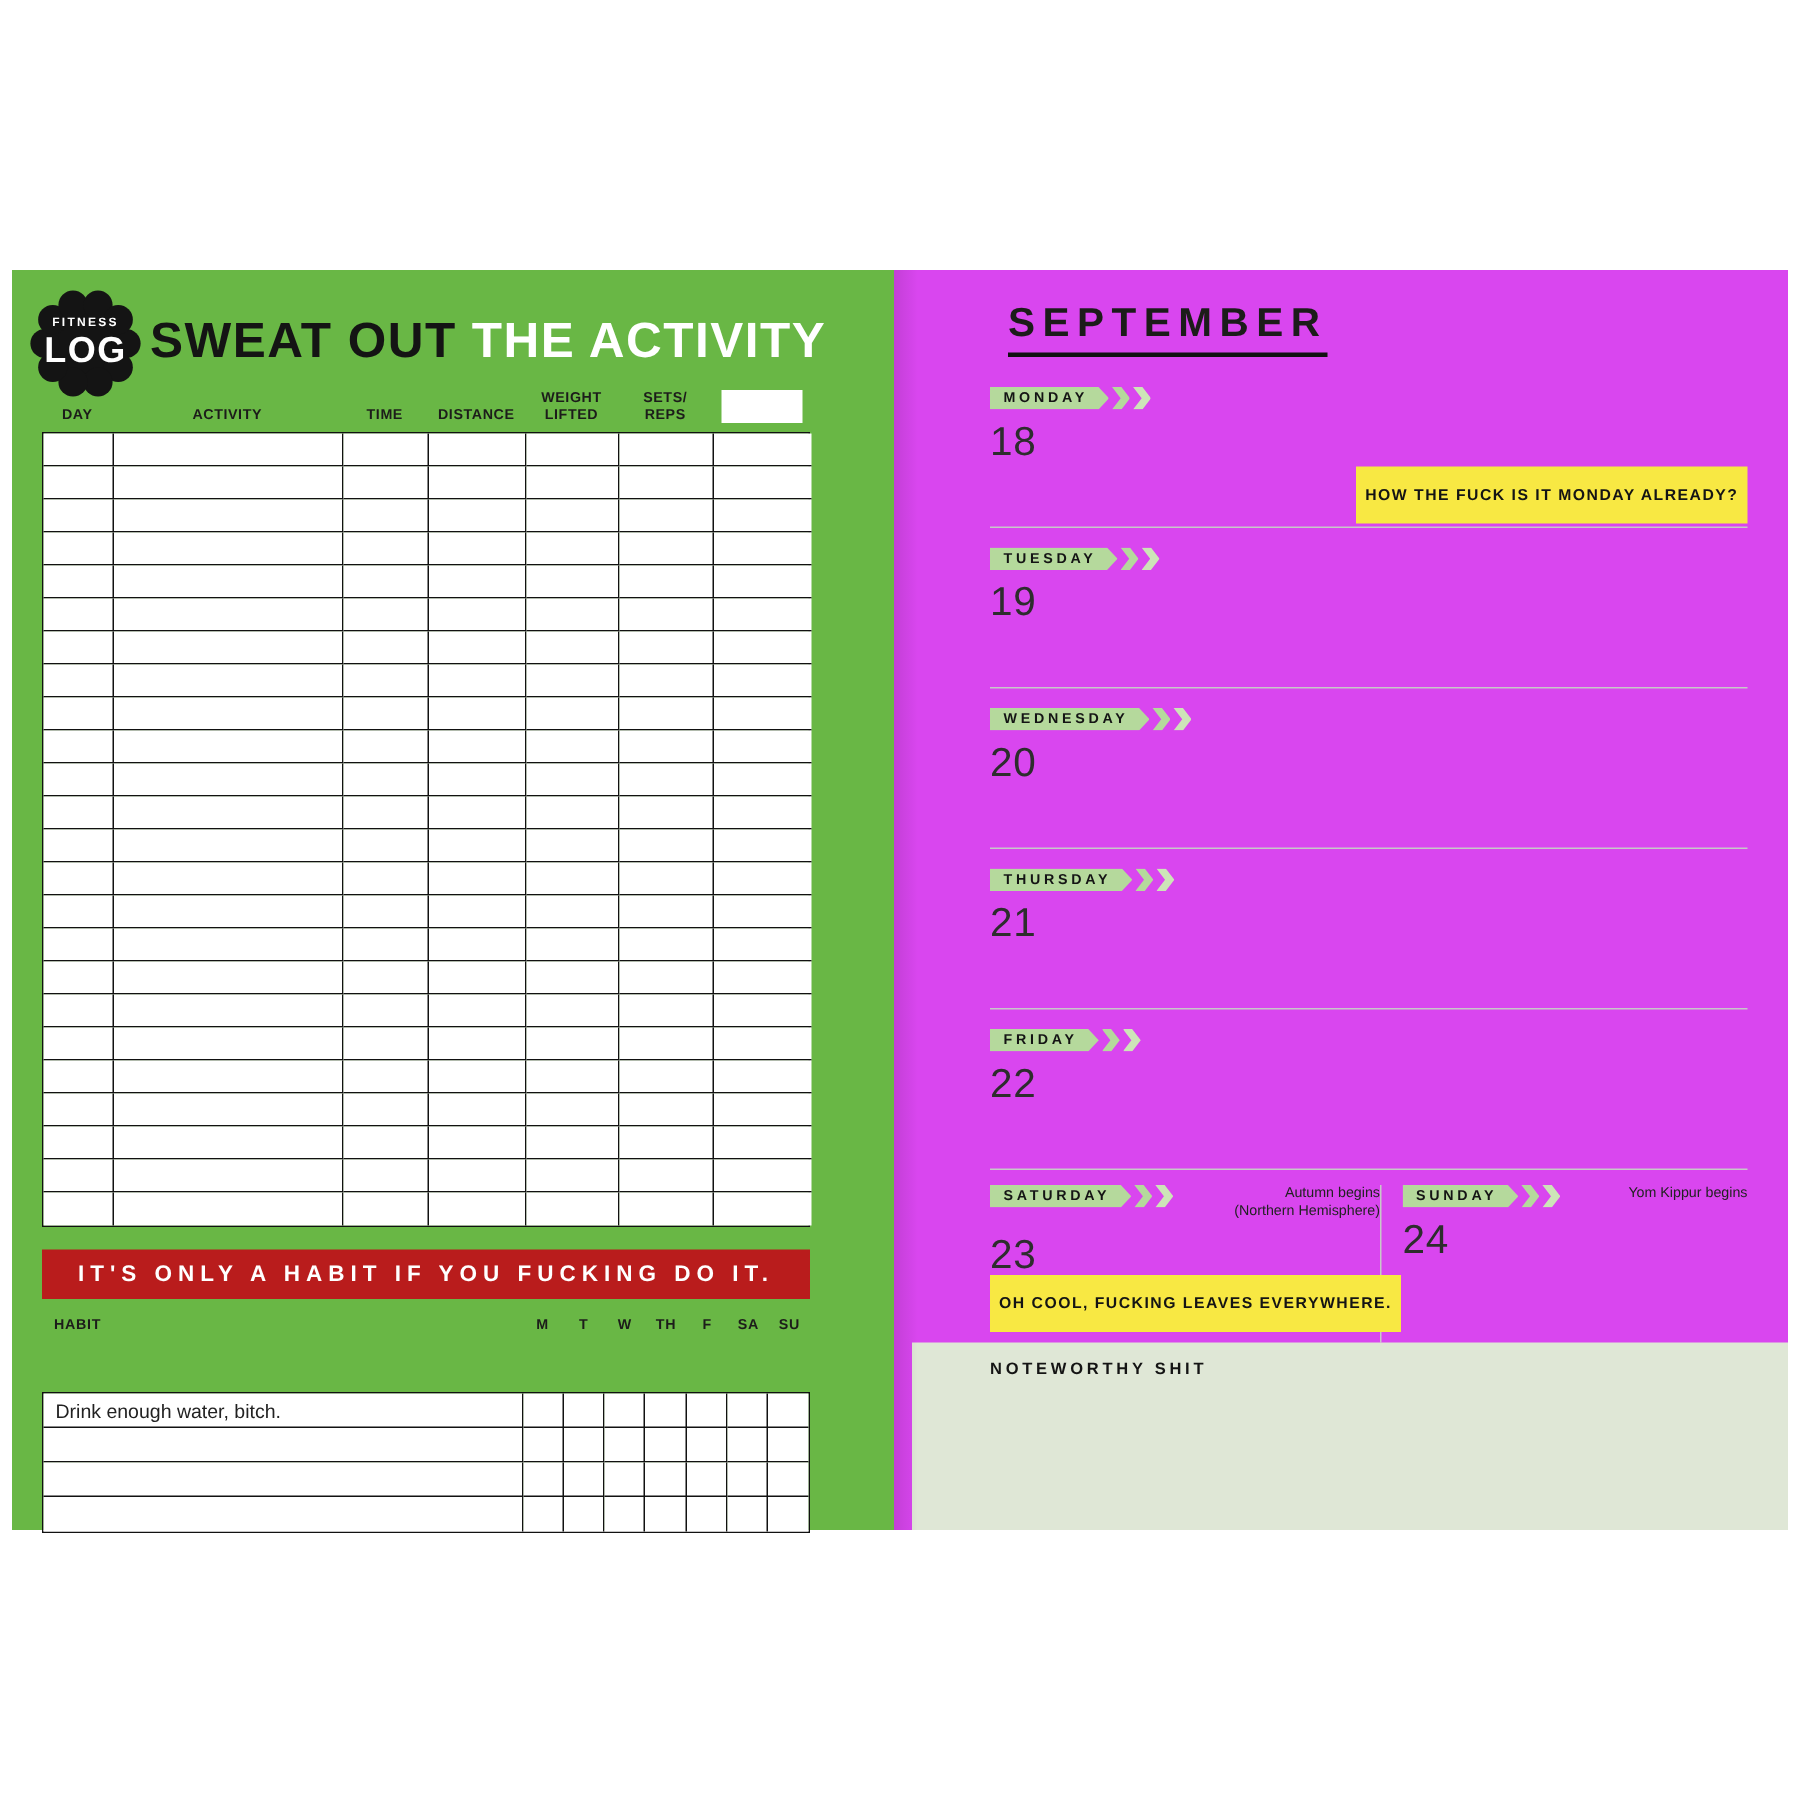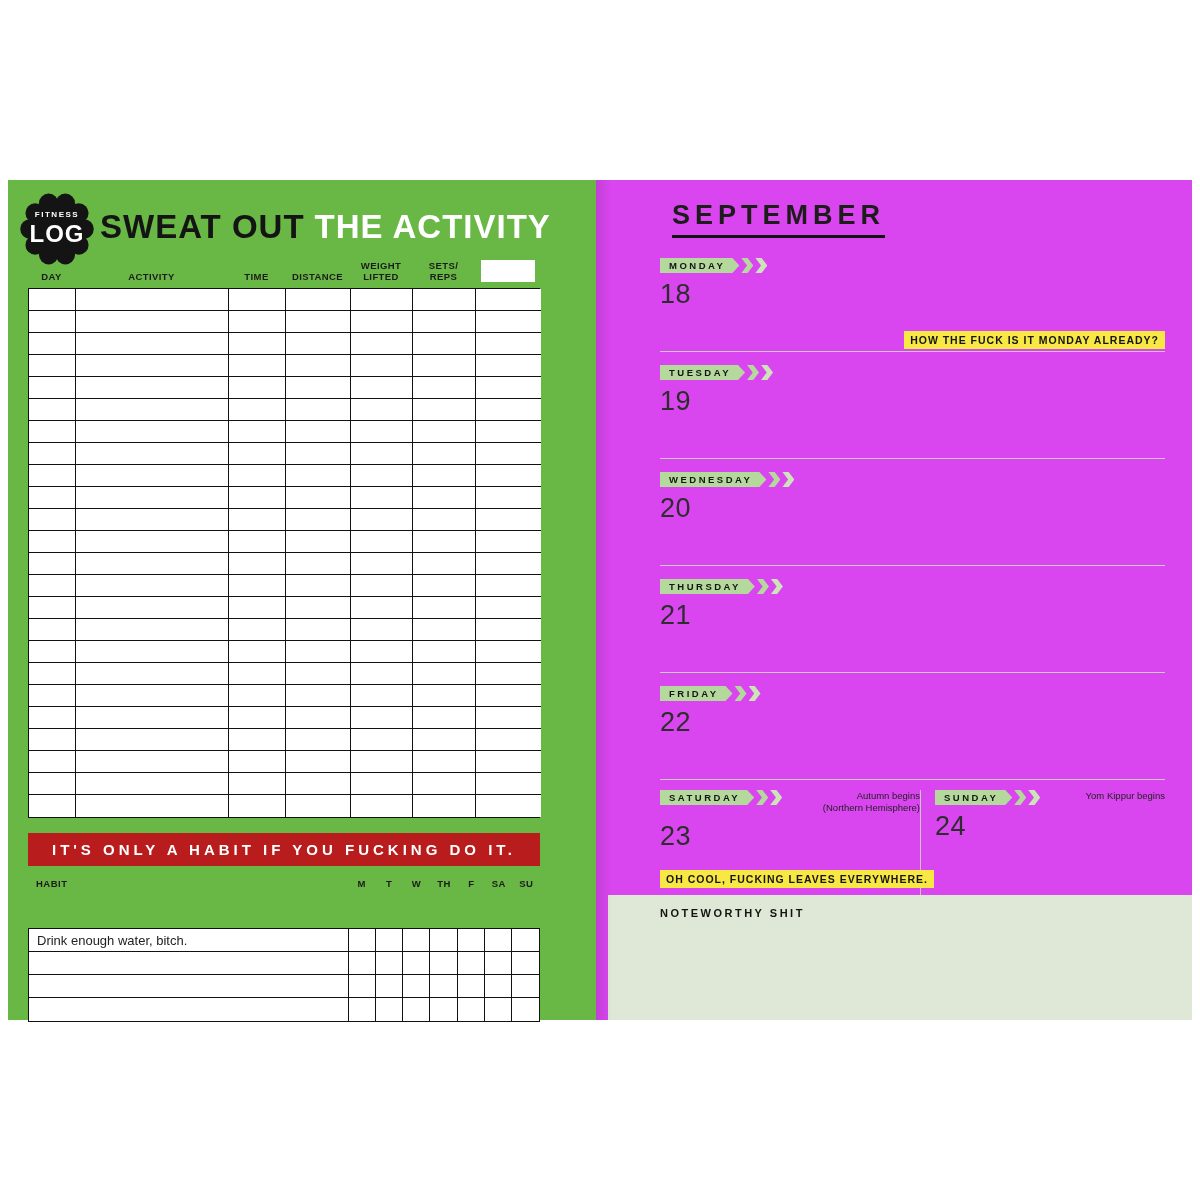--- a/index.html
+++ b/index.html
@@ -69,21 +69,21 @@
   .banner-label{ display:flex; align-items:center; background:var(--banner-green); color:#141414;
                  font-size:9.5px; font-weight:bold; letter-spacing:2.5px; padding:0 14px 0 9px;
                  clip-path:polygon(0 0, calc(100% - 7px) 0, 100% 50%, calc(100% - 7px) 100%, 0 100%); }
   .chev{ width:12px; margin-left:2px; clip-path:polygon(0 0, 52% 0, 100% 50%, 52% 100%, 0 100%, 48% 50%); }
   .chev.c1{ background:var(--banner-green); }
   .chev.c2{ background:var(--chevron-light); }
 
   .date-num{ margin-top:6px; font-size:27px; color:#2d2d2d; letter-spacing:0.5px; }
 
   .highlight{ background:var(--highlight-yellow); color:#141414; font-size:10.5px; font-weight:bold;
-              letter-spacing:1px; padding:3px 6px; width:max-content; }
+              letter-spacing:1px; padding:13px 6px; width:max-content; }
   .weekday-highlight{ position:absolute; right:0; bottom:2px; }
 
   .weekend-row{ position:absolute; left:64px; right:27px; top:610px; height:105px; display:flex; }
   .weekend-col{ position:relative; }
   .weekend-col.sat{ width:260px; }
   .v-divider{ width:1px; background:var(--line-gray); height:105px; }
   .weekend-col.sun{ flex:1; padding-left:14px; }
   .wk-top{ display:flex; justify-content:space-between; align-items:flex-start; }
   .note{ font-size:9.5px; color:#222; text-align:right; line-height:1.3; white-space:pre-line; }
   .sat-highlight{ position:absolute; left:0; bottom:7px; }

